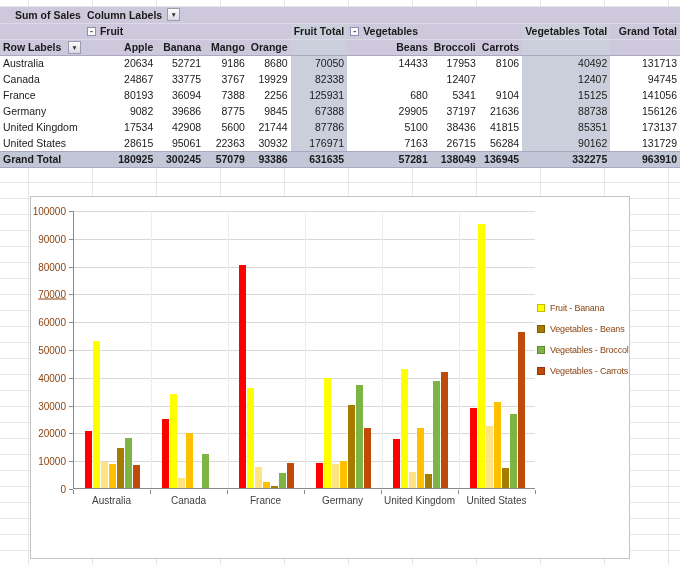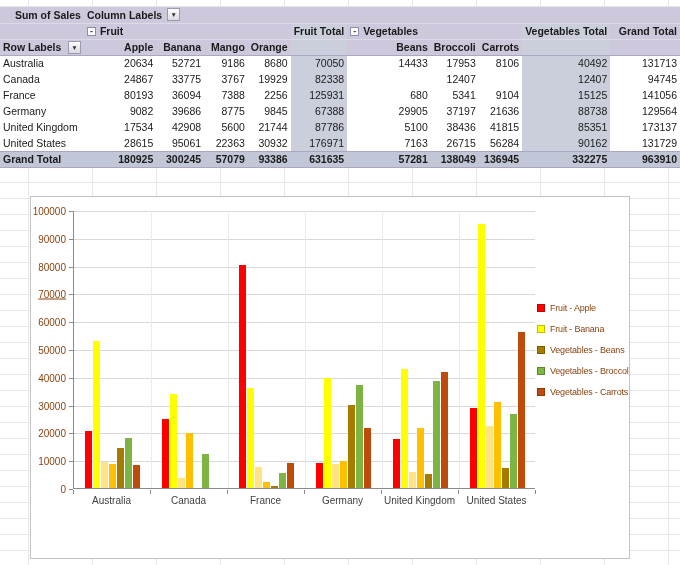--- a/index.html
+++ b/index.html
@@ -178,21 +178,21 @@
         <td>Germany</td>
         <td class="num">9082</td>
         <td class="num">39686</td>
         <td class="num">8775</td>
         <td class="num">9845</td>
         <td class="num subcol">67388</td>
         <td class="num">29905</td>
         <td class="num">37197</td>
         <td class="num">21636</td>
         <td class="num subcol">88738</td>
-        <td class="num">129564</td>
+        <td class="num">156126</td>
       </tr>
       <tr>
         <td>United Kingdom</td>
         <td class="num">17534</td>
         <td class="num">42908</td>
         <td class="num">5600</td>
         <td class="num">21744</td>
         <td class="num subcol">87786</td>
         <td class="num">5100</td>
         <td class="num">38436</td>
@@ -295,24 +295,20 @@
         <div class="bar" style="height: 80px; background: rgb(255, 0, 0);"></div>
         <div class="bar" style="height: 264px; background: rgb(255, 255, 0);"></div>
         <div class="bar" style="height: 62px; background: rgb(255, 227, 133);"></div>
         <div class="bar" style="height: 86px; background: rgb(255, 192, 0);"></div>
         <div class="bar" style="height: 20px; background: rgb(165, 124, 0);"></div>
         <div class="bar" style="height: 74px; background: rgb(125, 180, 67);"></div>
         <div class="bar" style="height: 156px; background: rgb(190, 75, 10);"></div>
       </div>
     </div>
   <div class="legend">
-      <div class="legend-item">
-        <span class="legend-swatch" style="background: rgb(255, 0, 0);"></span>
-        <span class="legend-label">Fruit - Apple</span>
-      </div>
       <div class="legend-item">
         <span class="legend-swatch" style="background: rgb(255, 255, 0);"></span>
         <span class="legend-label">Fruit - Banana</span>
       </div>
       <div class="legend-item">
         <span class="legend-swatch" style="background: rgb(165, 124, 0);"></span>
         <span class="legend-label">Vegetables - Beans</span>
       </div>
       <div class="legend-item">
         <span class="legend-swatch" style="background: rgb(125, 180, 67);"></span>

